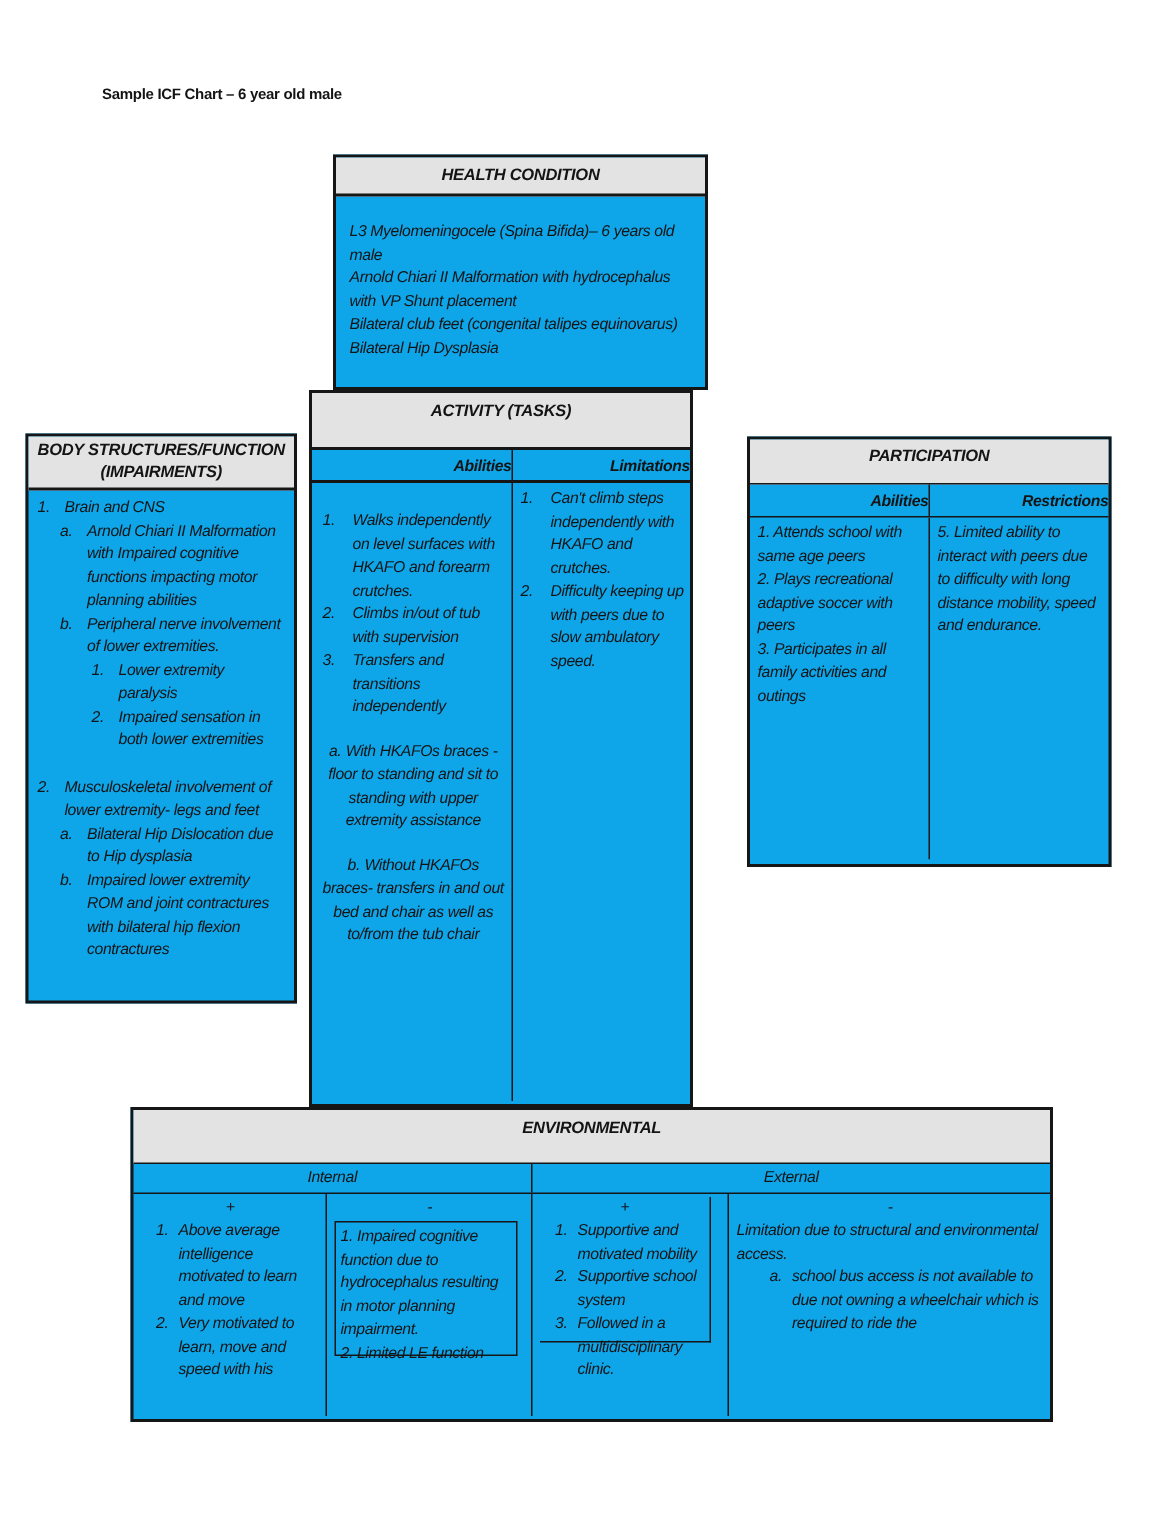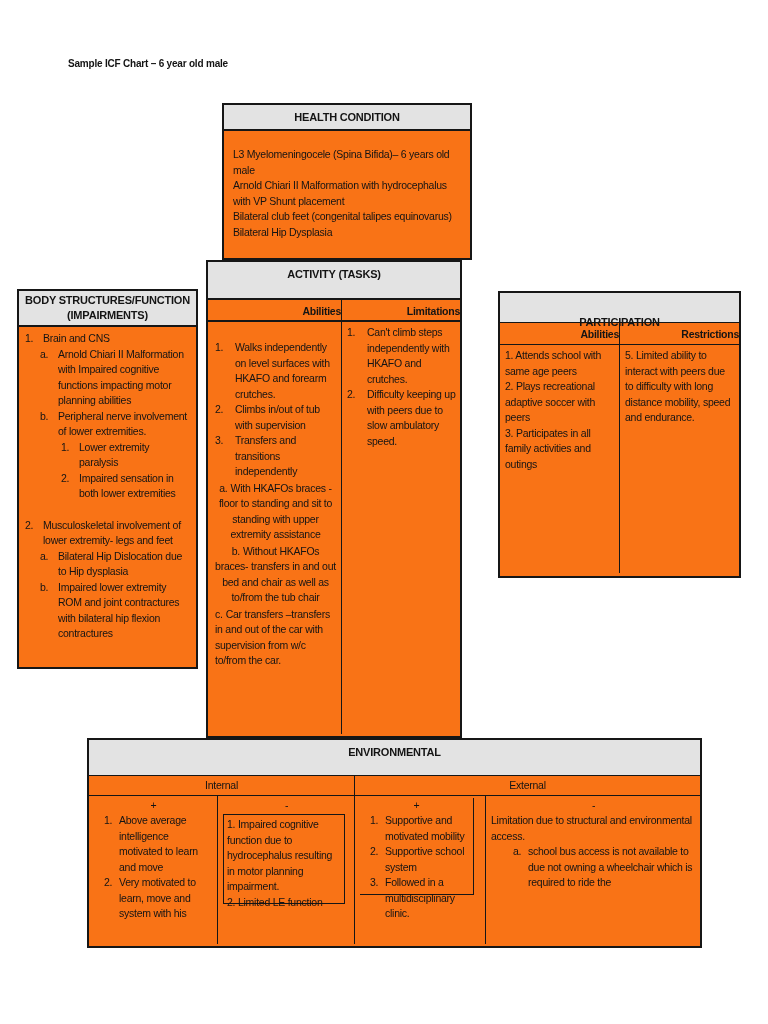--- a/index.html
+++ b/index.html
@@ -5,21 +5,21 @@
   html,body { margin:0; padding:0; background:#fff; }
   #canvas {
     position:relative; width:768px; height:1024px; background:#ffffff;
     font-family:"Liberation Sans", sans-serif; color:#141414;
     font-size:10.5px; letter-spacing:-0.25px; line-height:15.5px;
   }
   .title {
     position:absolute; left:68px; top:56px;
     font-size:10px; font-weight:700; letter-spacing:-0.2px;
   }
-  .box { position:absolute; box-sizing:border-box; border:2px solid #161616; background:#f97316; }
+  .box { position:absolute; box-sizing:border-box; border:2px solid #161616; background:#0ea5e9;font-style:italic; }
   .band {
     background:#e3e3e3; border-bottom:2px solid #161616;
     font-weight:700; font-size:11px; text-align:center; letter-spacing:-0.2px;
     box-sizing:border-box;
   }
   .colhead {
     display:grid; box-sizing:border-box; border-bottom:2px solid #161616;
     font-weight:700; font-size:10.5px; text-align:right;
   }
   .colhead > div { padding-top:4px; box-sizing:border-box; }
@@ -47,27 +47,27 @@
 
   
   #act { left:206px; top:260px; width:256px; height:478px; }
   #act .band { height:38px; padding-top:5px; }
   #act .colhead { height:22px; grid-template-columns:133px auto; }
   #act .colhead > div:last-child { border-left:1.5px solid #161616; }
   #act .cols { display:grid; grid-template-columns:133px auto; height:412px; overflow:hidden; }
   #act .abilities { box-sizing:border-box; padding:18px 5px 0 7px; }
   #act .limitations { box-sizing:border-box; border-left:1.5px solid #161616; padding:3px 3px 0 5px; }
   #act .li .n { width:20px; }
-  .sub-center { text-align:center; margin-top:1px; }
+  .sub-center { text-align:center; margin-top:14px; }
   .sub-left { text-align:left; margin-top:1px; }
   .sub-center .n, .sub-left .n { margin-right:3px; }
 
   
   #part { left:498px; top:291px; width:243px; height:287px; }
-  #part .band { height:30px; padding-top:22px; border-bottom-width:1.5px; }
+  #part .band { height:30px; padding-top:4px; border-bottom-width:1.5px; }
   #part .colhead { height:22px; grid-template-columns:119px auto; border-bottom-width:1.5px; }
   #part .colhead > div:last-child { border-left:1.5px solid #161616; }
   #part .cols { display:grid; grid-template-columns:119px auto; height:228px; overflow:hidden; }
   #part .pcell { box-sizing:border-box; padding:3px 5px 0 5px; }
   #part .pcell.right { border-left:1.5px solid #161616; }
 
   
   #env { left:87px; top:738px; width:615px; height:210px; }
   #env .band { height:36px; padding-top:5px; border-bottom-width:1.5px; }
   #env .grouprow { display:grid; grid-template-columns:265px auto; height:20px; border-bottom:1.5px solid #161616; text-align:center; box-sizing:border-box; }
@@ -164,21 +164,20 @@
         <div class="li">
             <span class="n">2.</span>
             <span class="t">Climbs in/out of tub with supervision</span>
           </div>
         <div class="li">
             <span class="n">3.</span>
             <span class="t">Transfers and transitions independently</span>
           </div>
         <div class="sub-center"><span class="n">a.</span><span>With HKAFOs braces - floor to standing  and sit to standing with upper extremity assistance</span></div>
         <div class="sub-center"><span class="n">b.</span><span>Without HKAFOs braces- transfers in and out bed and chair as well as to/from the tub chair</span></div>
-        <div class="sub-left"><span class="n">c.</span><span>Car transfers –transfers in and out of the car with supervision from w/c to/from the car.</span></div>
       </div>
       <div class="limitations">
         <div class="li">
             <span class="n">1.</span>
             <span class="t">Can't climb steps independently with HKAFO and crutches.</span>
           </div>
         <div class="li">
             <span class="n">2.</span>
             <span class="t">Difficulty keeping up with peers due to slow ambulatory speed.</span>
           </div>
@@ -214,21 +213,21 @@
 
       <div class="ecell ip">
         <div class="sign">+</div>
         <div class="list">
           <div class="li">
               <span class="n">1.</span>
               <span class="t">Above average intelligence motivated to learn and move</span>
             </div>
           <div class="li">
               <span class="n">2.</span>
-              <span class="t">Very motivated to learn, move and system with his</span>
+              <span class="t">Very motivated to learn, move and speed with his</span>
             </div>
         </div>
       </div>
 
       <div class="ecell im">
         <div class="sign">-</div>
         <div class="inner-box">
           <div>1. Impaired cognitive function due to hydrocephalus resulting in motor planning impairment.</div>
           <div>2. Limited LE function</div>
         </div>

